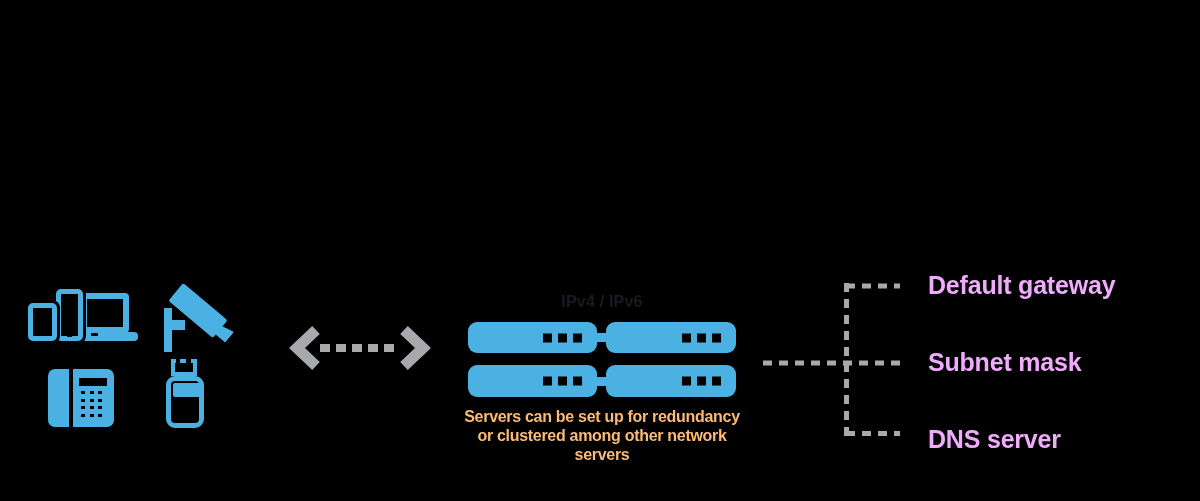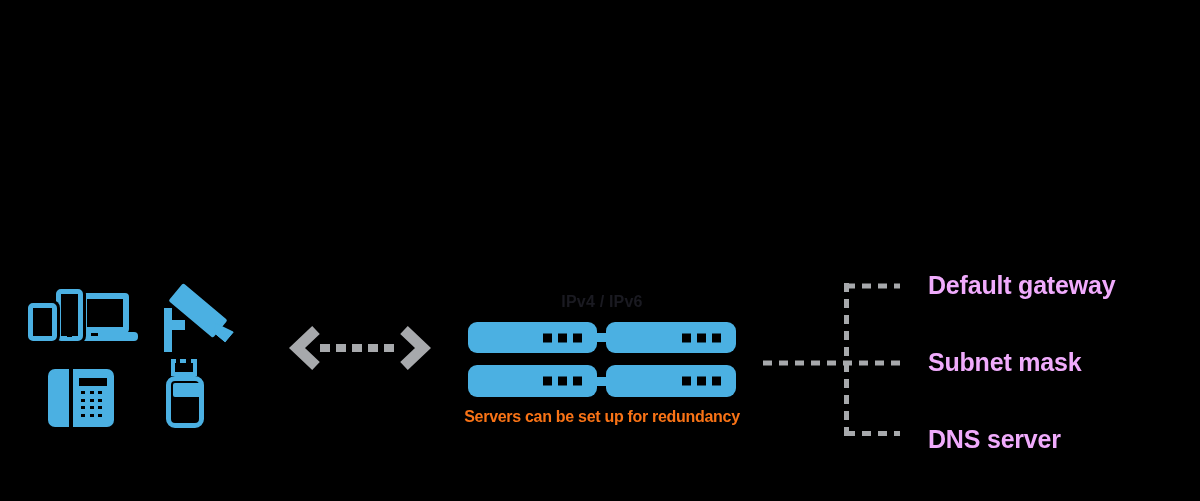--- a/index.html
+++ b/index.html
@@ -53,21 +53,21 @@
   .sb-r2r{left:606px;top:365px;width:130px;height:32px;}
   .sconn{background:#4BB0E2;width:12px;height:9px;left:595px;}
   .sconn.c1{top:333px;} .sconn.c2{top:377px;}
   .dots{position:absolute;right:15px;top:50%;transform:translateY(-50%);display:flex;gap:6px;}
   .dot{width:9px;height:9px;background:#000;}
 
   
   .protocol-label{left:468px;top:293px;width:268px;text-align:center;
     color:#1A1A21;font-size:16px;font-weight:600;letter-spacing:.2px;}
   .caption{left:452px;top:407px;width:300px;text-align:center;
-    color:#f97316;font-size:16px;font-weight:600;line-height:19px;letter-spacing:-.3px;}
+    color:#fdba74;font-size:16px;font-weight:600;line-height:19px;letter-spacing:-.3px;}
   .setting-label{color:#f0abfc;font-size:25px;font-weight:700;letter-spacing:-.2px;}
   .lbl-gw{left:928px;top:271px;}
   .lbl-sm{left:928px;top:348px;}
   .lbl-dns{left:928px;top:425px;}
 
   svg{overflow:visible;display:block;}
 </style>
 </head>
 <body>
 
@@ -153,20 +153,21 @@
         </div>
     </div>
     <div class="abs sconn c1"></div>
     <div class="abs sconn c2"></div>
   </div>
 
   <div class="abs protocol-label">IPv4 / IPv6</div>
 
   <div class="abs caption">
     <div>Servers can be set up for redundancy</div>
+    <div>or clustered among other network servers</div>
   </div>
 
   <svg class="abs" style="left:758px;top:280px;" width="148" height="162">
     <line x1="5" y1="83" x2="142" y2="83" stroke="#A7A9AC" stroke-width="5" stroke-dasharray="9 7"></line>
     <line x1="88.5" y1="3" x2="88.5" y2="156" stroke="#A7A9AC" stroke-width="5" stroke-dasharray="9 7"></line>
     <line x1="88" y1="6" x2="142" y2="6" stroke="#A7A9AC" stroke-width="5" stroke-dasharray="9 7"></line>
     <line x1="88" y1="153.5" x2="142" y2="153.5" stroke="#A7A9AC" stroke-width="5" stroke-dasharray="9 7"></line>
   </svg>
 
   <div class="abs setting-label lbl-gw">Default gateway</div>

